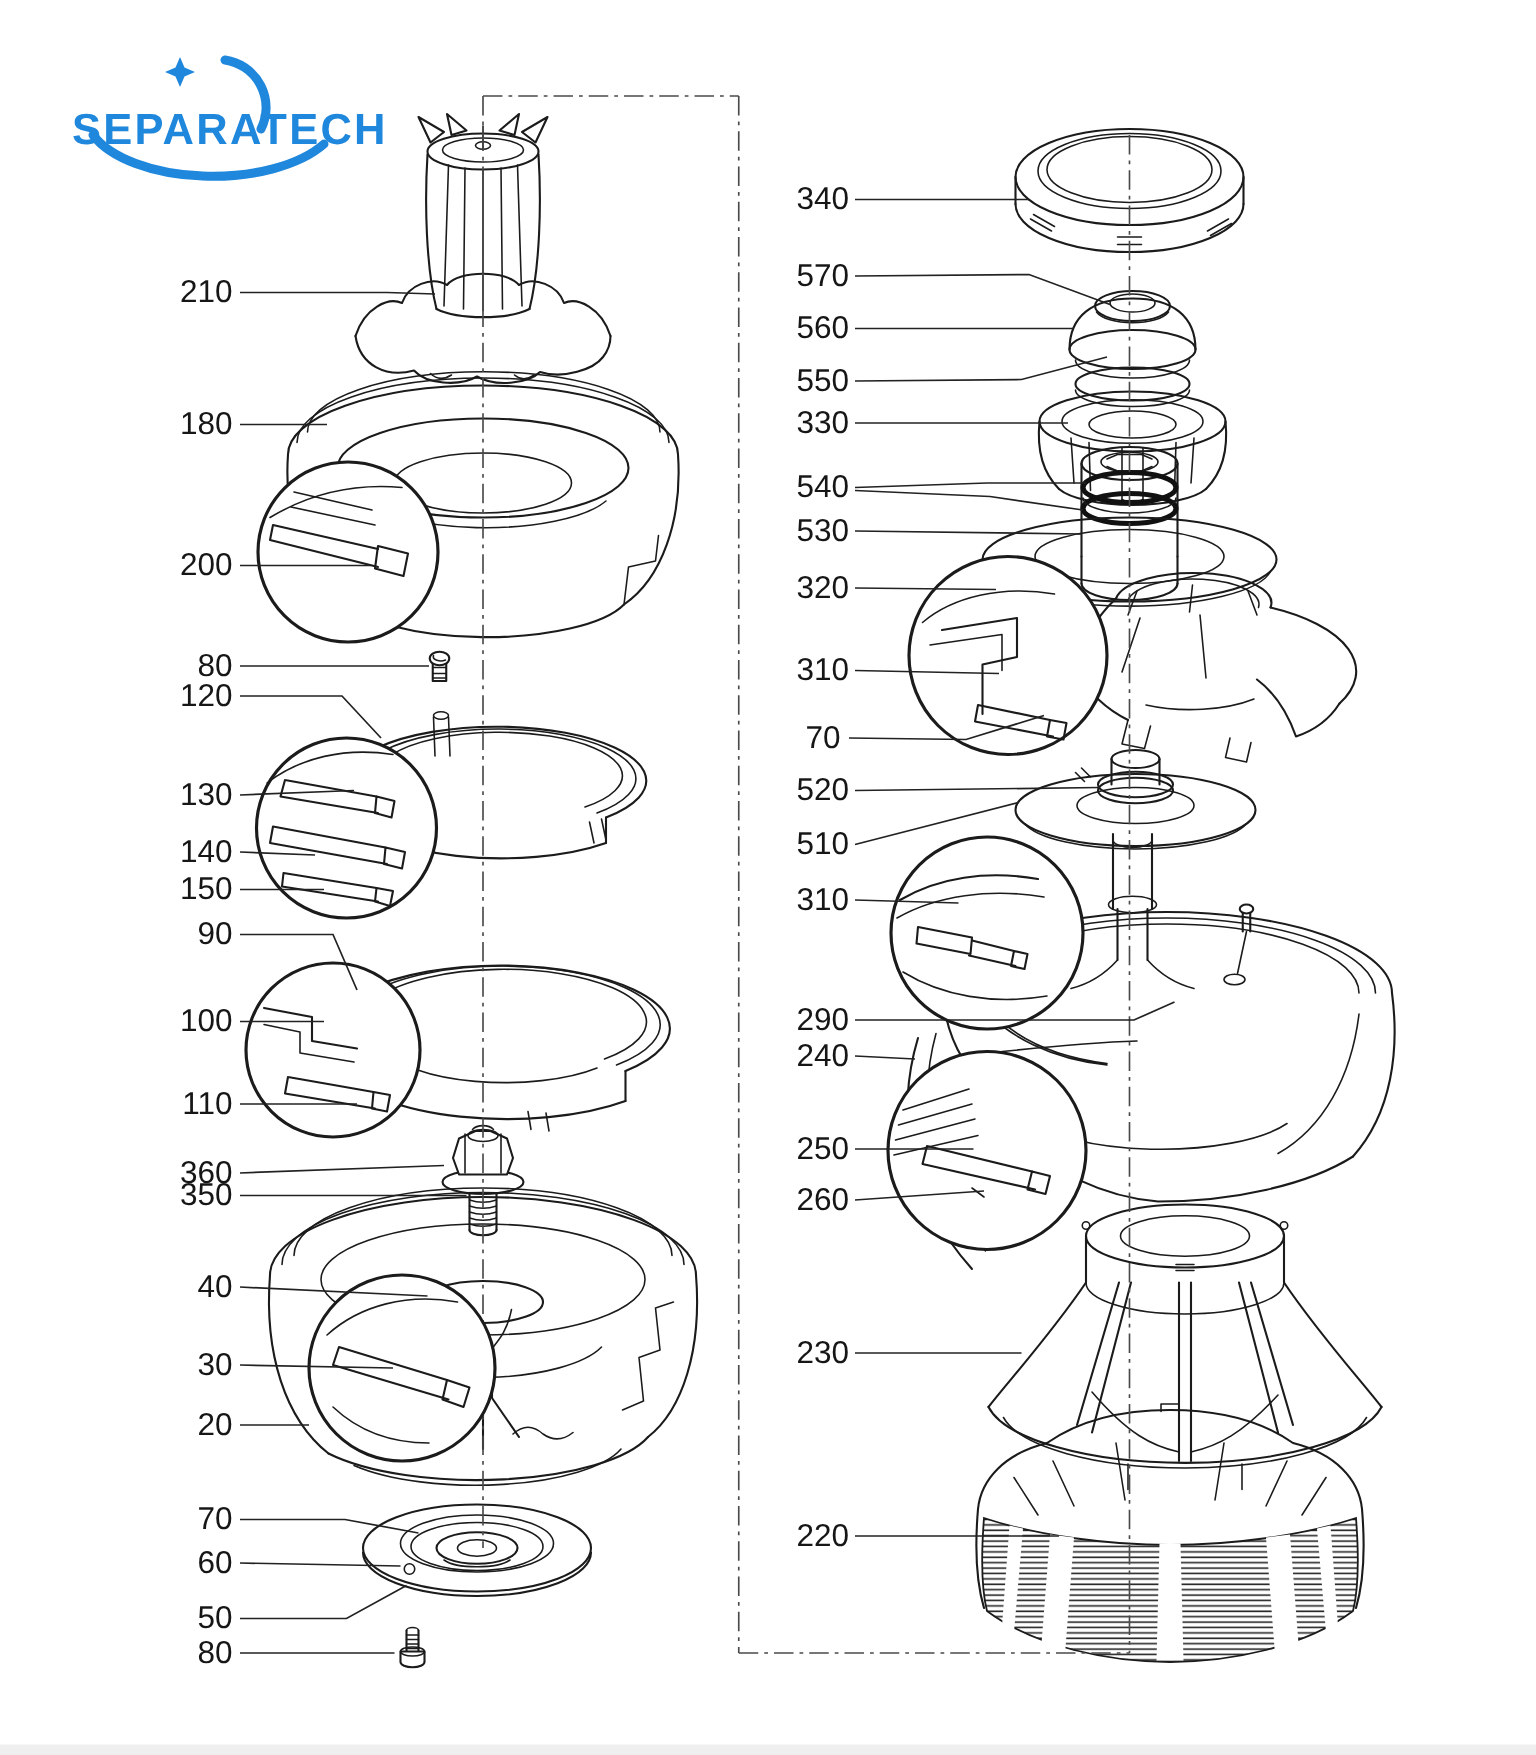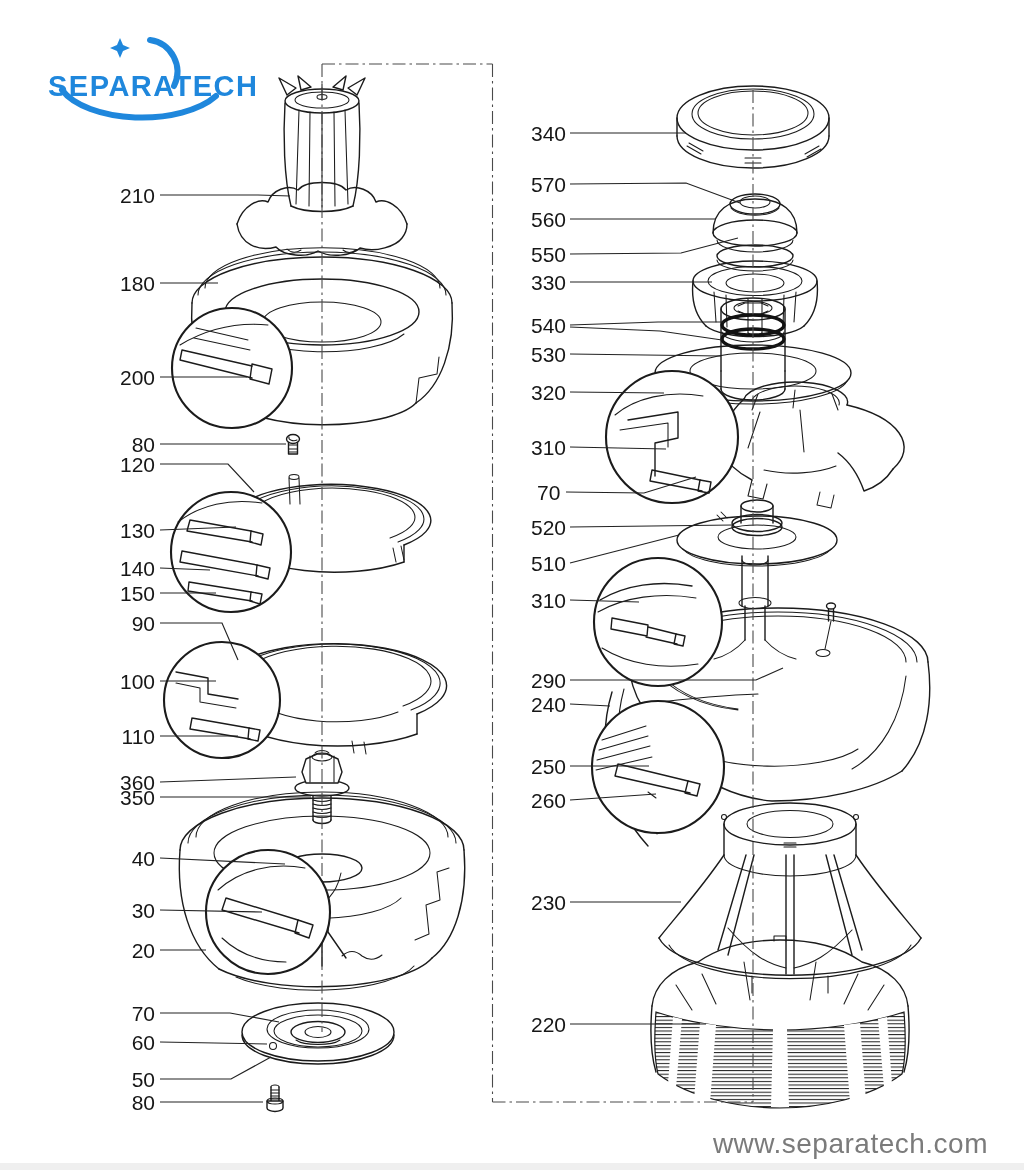--- a/index.html
+++ b/index.html
@@ -508,16 +508,15 @@
       </g>
   </svg>
 
   <svg class="logo" viewBox="0 0 250 104">
     <path d="M28,60 A85,42 0 0 0 182,66" stroke="#1f87dc" stroke-width="6" fill="none" stroke-linecap="round"></path>
     <path d="M116,10 A32,32 0 0 1 140,56" stroke="#1f87dc" stroke-width="6" fill="none" stroke-linecap="round"></path>
     <polygon points="86,8 89,15 96,18 89,21 86,28 83,21 76,18 83,15" fill="#1f87dc"></polygon>
     <text x="14" y="66" fill="#1f87dc">SEPARATECH</text>
   </svg>
 
-  <div class="website">www.separatech.com</div>
 
   <div class="bottom-strip"></div>
 </div>
 
 </body></html>

